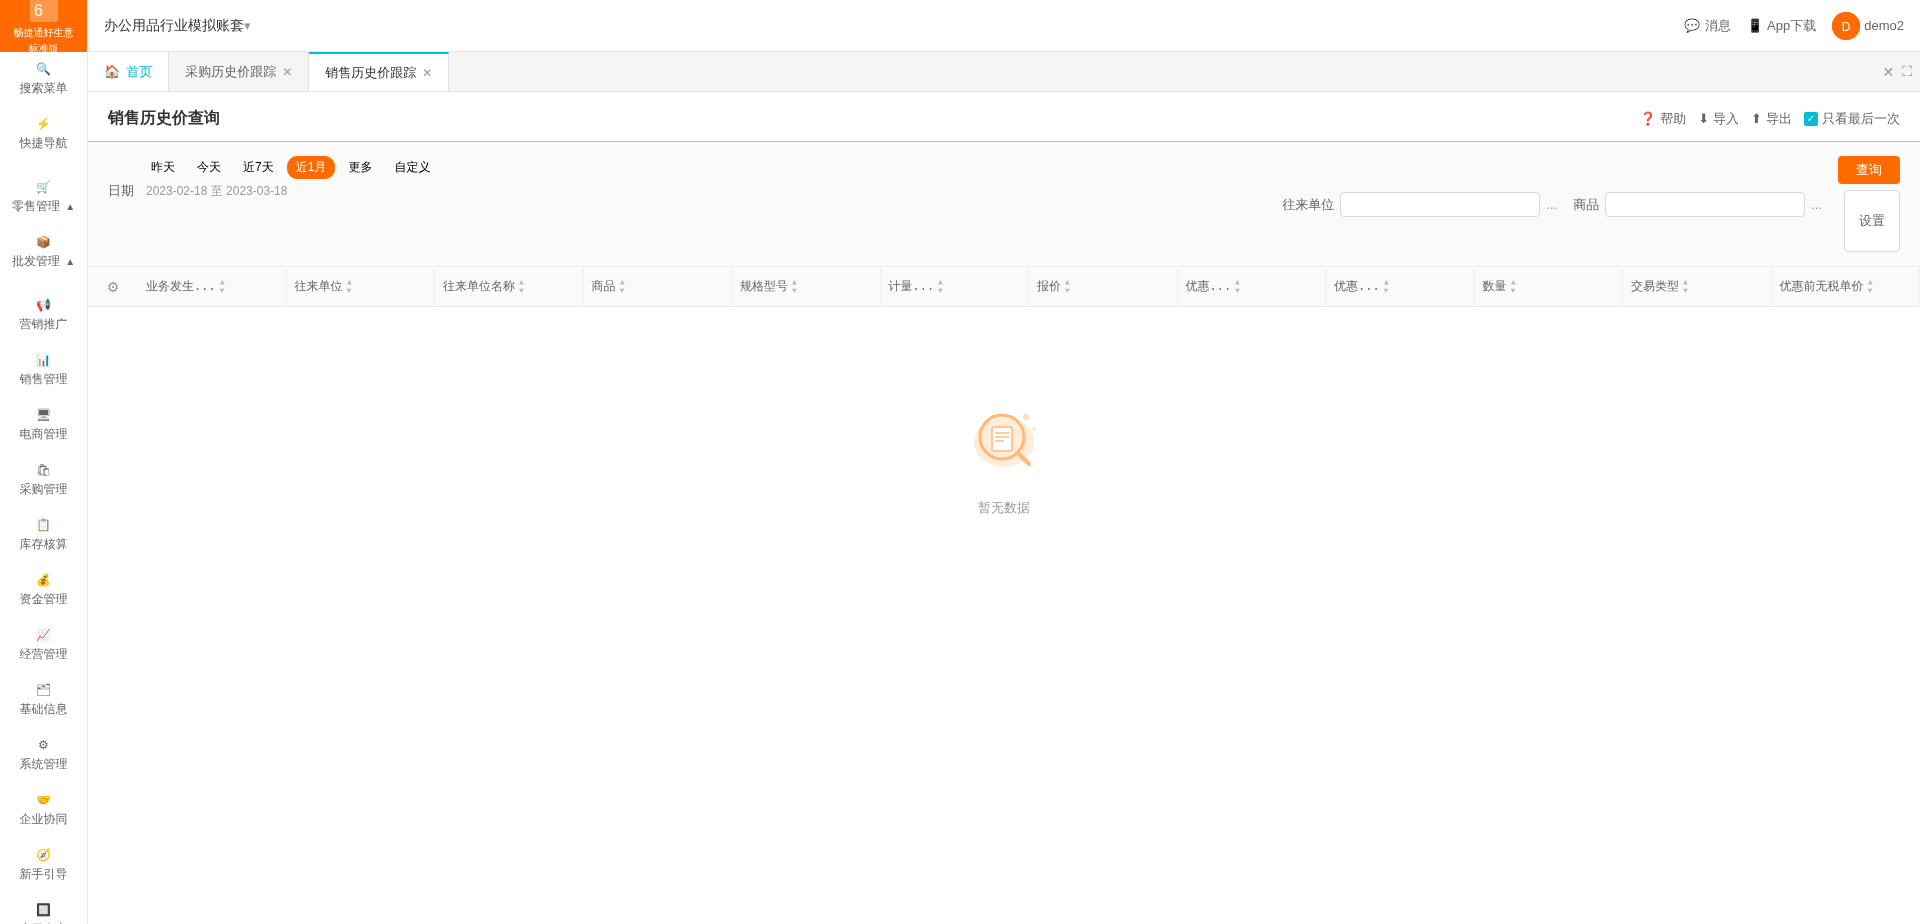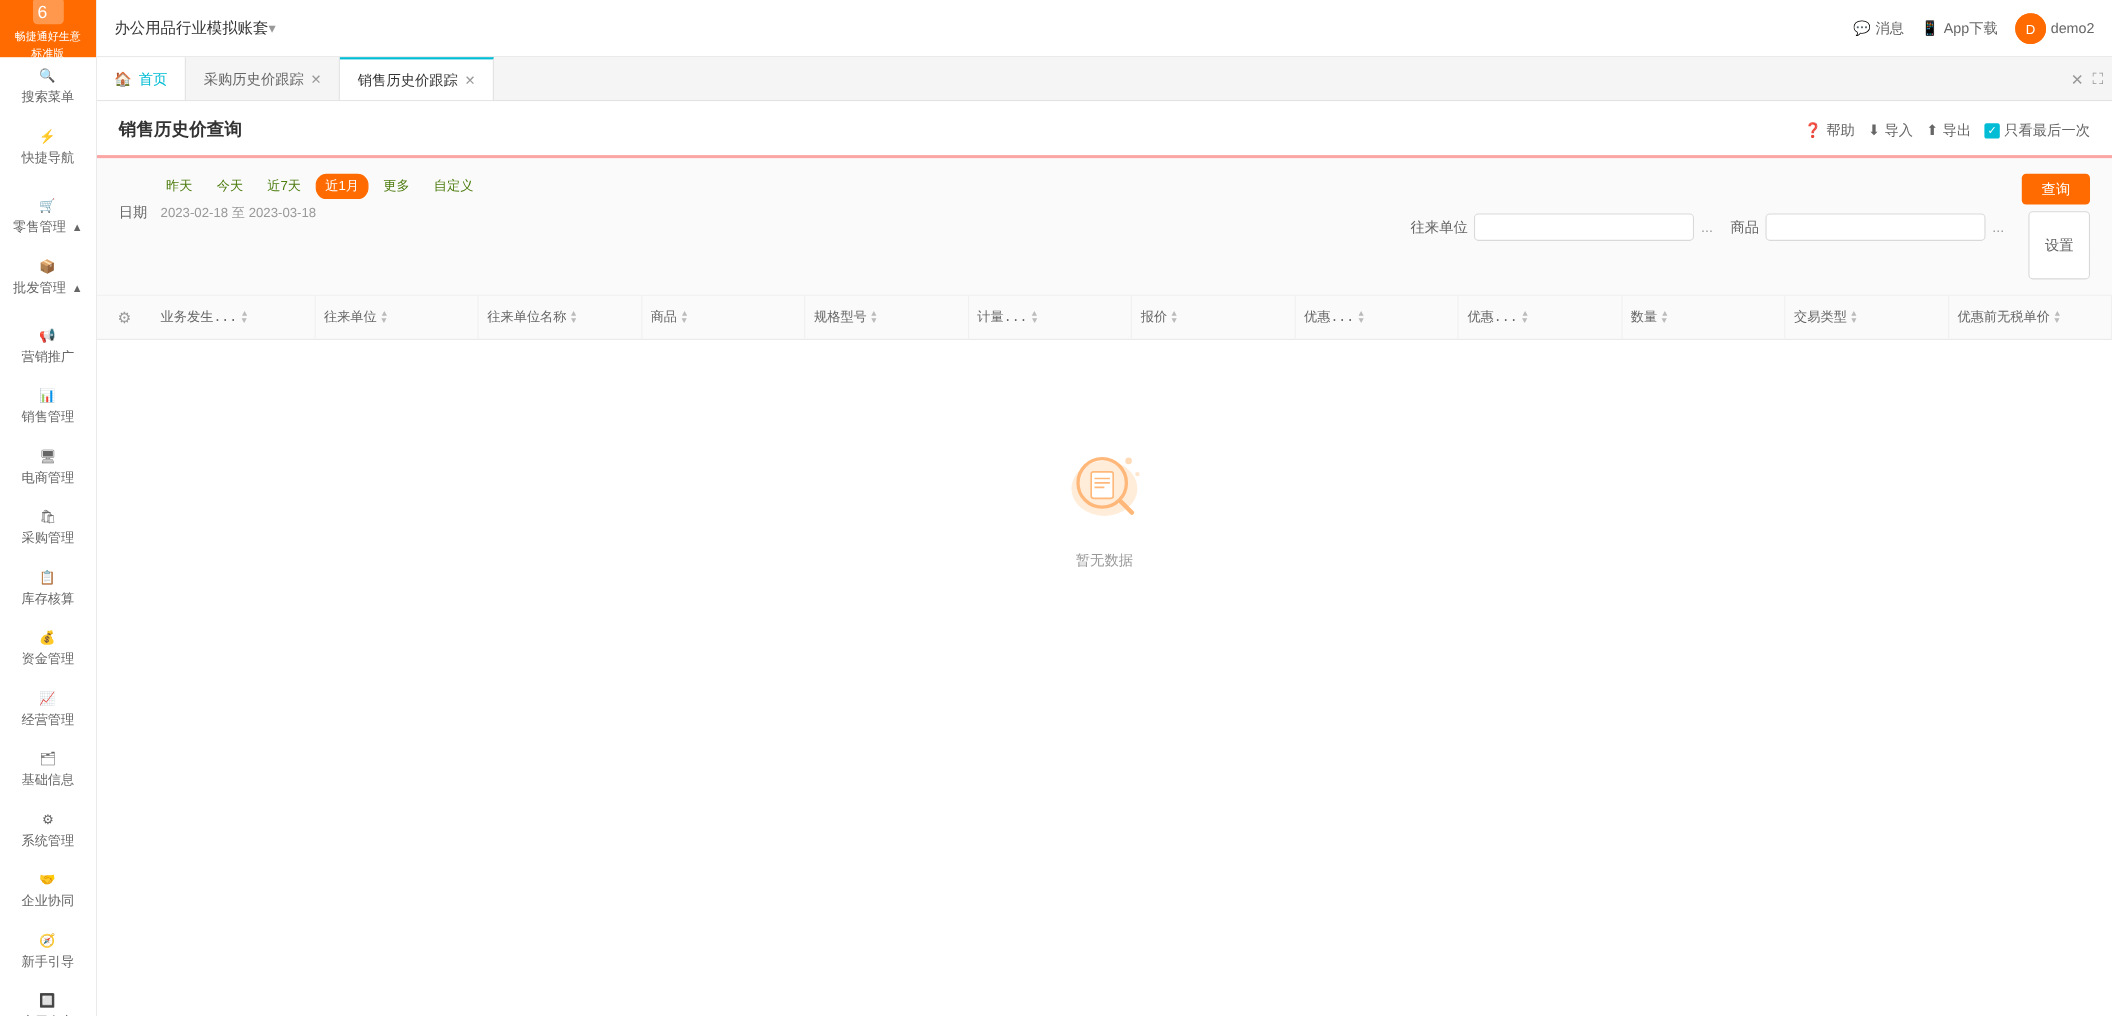--- a/index.html
+++ b/index.html
@@ -31,34 +31,34 @@
     .tabs { height: 40px; background: #f5f5f5; display: flex; align-items: stretch; border-bottom: 1px solid #e0e0e0; }
     .tab { display: flex; align-items: center; padding: 0 16px; cursor: pointer; font-size: 13px; color: #666; border-right: 1px solid #e0e0e0; gap: 6px; background: #f5f5f5; }
     .tab.active { background: #fff; color: #333; border-top: 2px solid #00bcd4; }
     .tab-home { color: #00bcd4; background: #fff; }
     .tab-close { color: #999; font-size: 12px; cursor: pointer; }
     .tabs-actions { margin-left: auto; display: flex; align-items: center; padding: 0 8px; gap: 8px; }
     .tabs-action-btn { color: #999; cursor: pointer; font-size: 14px; }
 
     
     .content { flex: 1; background: #fff; overflow: auto; }
-    .page-header { padding: 16px 20px 12px; border-bottom: 3px solid #fca5a5; display: flex; align-items: center; justify-content: space-between; font-family: Liberation Serif, serif; }
+    .page-header { padding: 16px 20px 12px; border-bottom: 1px solid #fca5a5; display: flex; align-items: center; justify-content: space-between; font-family: Liberation Serif, serif; }
     .page-title { font-size: 16px; font-weight: 600; color: #333; }
     .page-actions { display: flex; align-items: center; gap: 12px; font-size: 13px; color: #666; }
     .page-action-item { display: flex; align-items: center; gap: 4px; cursor: pointer; }
     .only-last-checkbox { display: flex; align-items: center; gap: 4px; }
     .checkbox-checked { width: 14px; height: 14px; background: #00bcd4; border-radius: 2px; display: flex; align-items: center; justify-content: center; color: #fff; font-size: 10px; }
 
     
     .filter-bar { padding: 14px 20px; background: #fafafa; border-bottom: 1px solid #f0f0f0; display: flex; align-items: flex-start; gap: 20px; }
     .filter-group { display: flex; align-items: flex-end; gap: 8px; }
     .filter-label { color: #666; font-size: 13px; padding-top: 2px; white-space: nowrap; }
     .filter-date-group { display: flex; flex-direction: column; gap: 4px; }
     .filter-date-buttons { display: flex; gap: 4px; align-items: center; }
-    .date-btn { padding: 2px 8px; border-radius: 3px; cursor: pointer; font-size: 12px; color: #4d7c0f; border: 1px solid transparent; }
+    .date-btn { padding: 2px 8px; border-radius: 3px; cursor: pointer; font-size: 12px; color: #000000; border: 1px solid transparent; }
     .date-btn.active { background: #ff6b00; color: #fff; border-color: #ff6b00; border-radius: 10px; }
     .date-range { font-size: 12px; color: #999; margin-left: 4px; }
     .filter-input { border: 1px solid #d9d9d9; border-radius: 4px; padding: 4px 10px; font-size: 13px; color: #333; width: 200px; outline: none; }
     .filter-dots { color: #999; cursor: pointer; }
     .query-btn { background: #ff6b00; color: #fff; border: none; padding: 5px 18px; border-radius: 4px; cursor: pointer; font-size: 13px; }
     .settings-btn { background: #fff; color: #666; border: 1px solid #d9d9d9; padding: 21px 14px; border-radius: 4px; cursor: pointer; font-size: 13px; }
 
     
     .filter-right { display: flex; align-items: center; gap: 16px; flex: 1; justify-content: flex-end; }
     .filter-right-section { display: flex; align-items: center; gap: 6px; }

